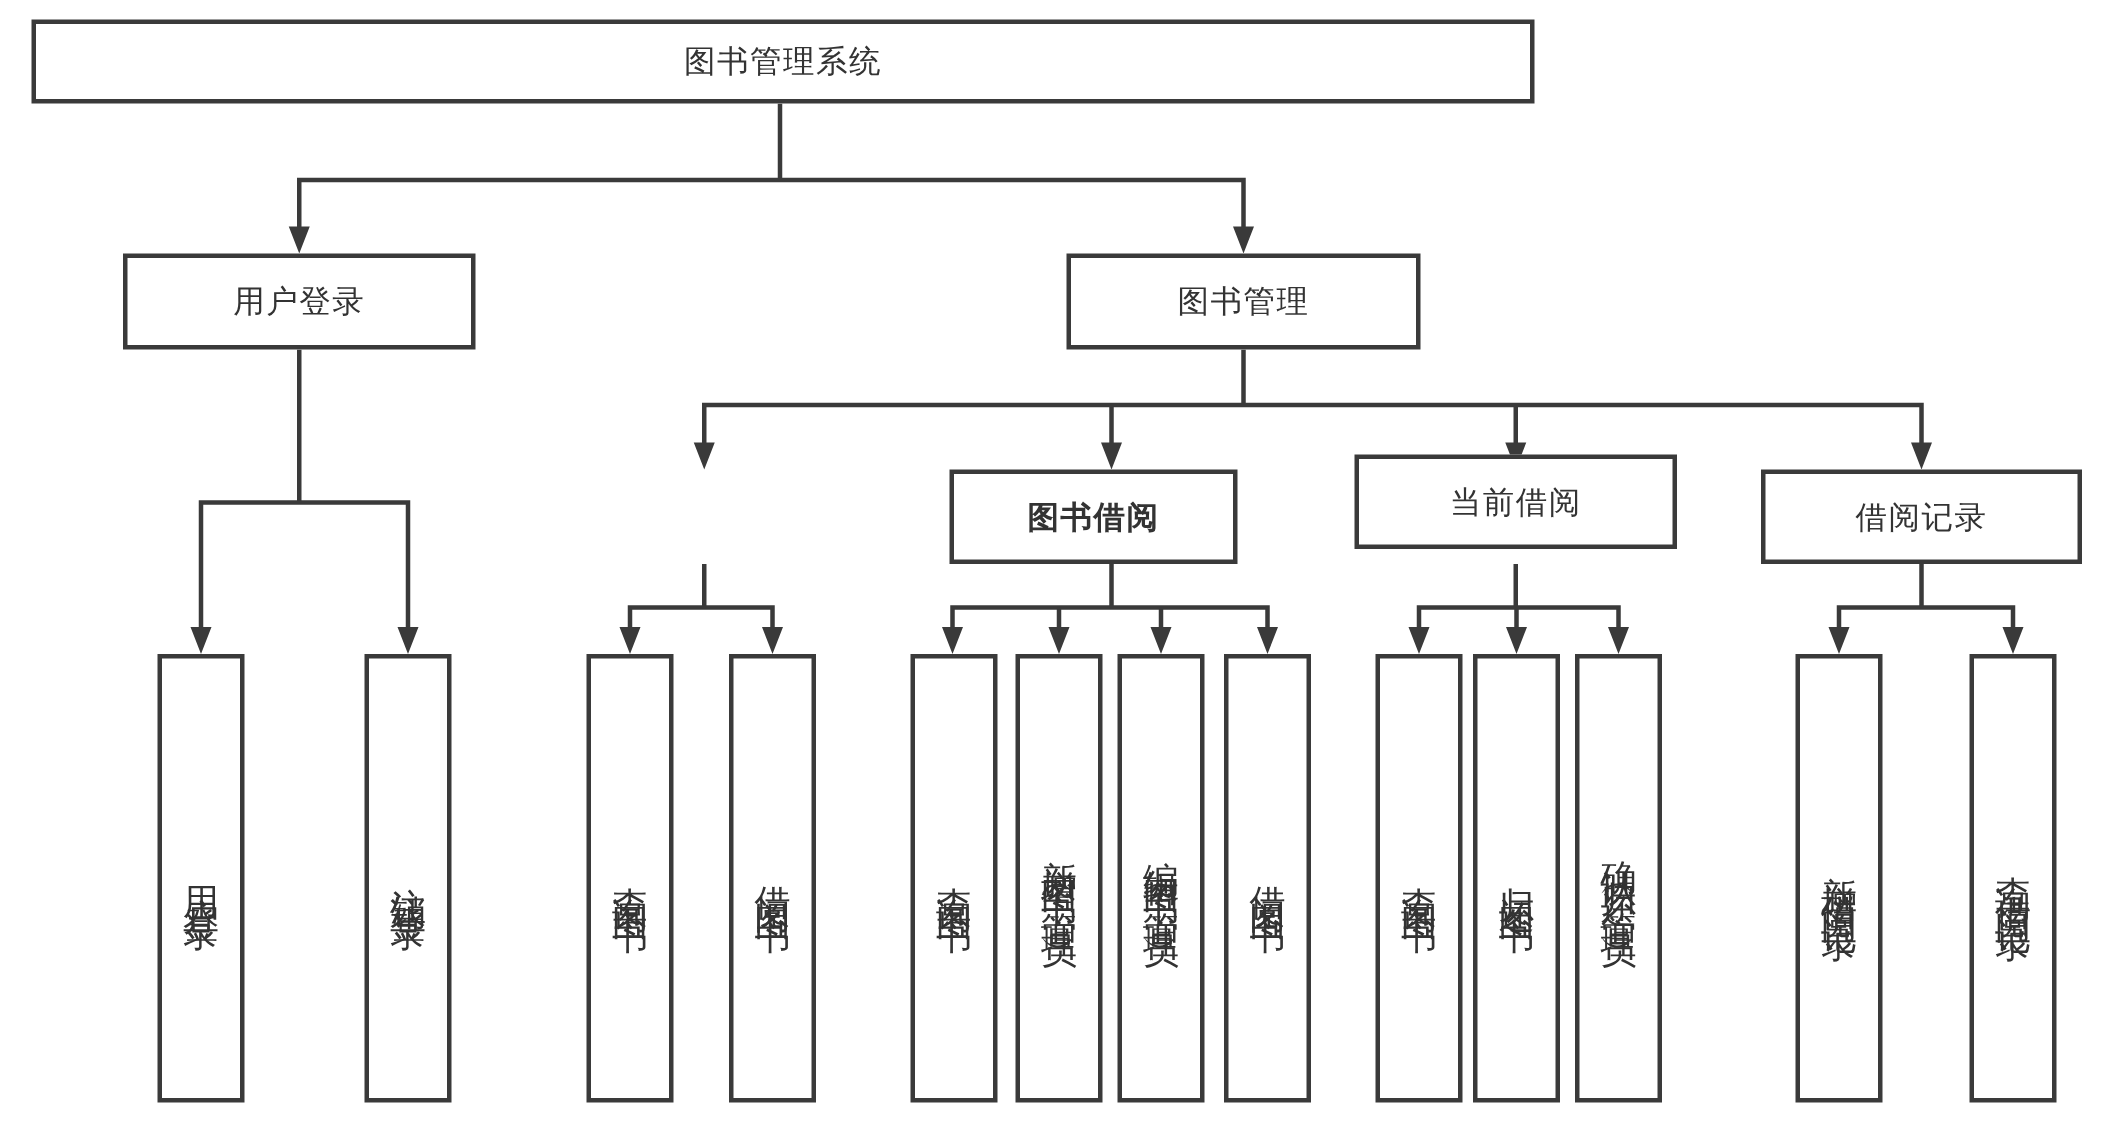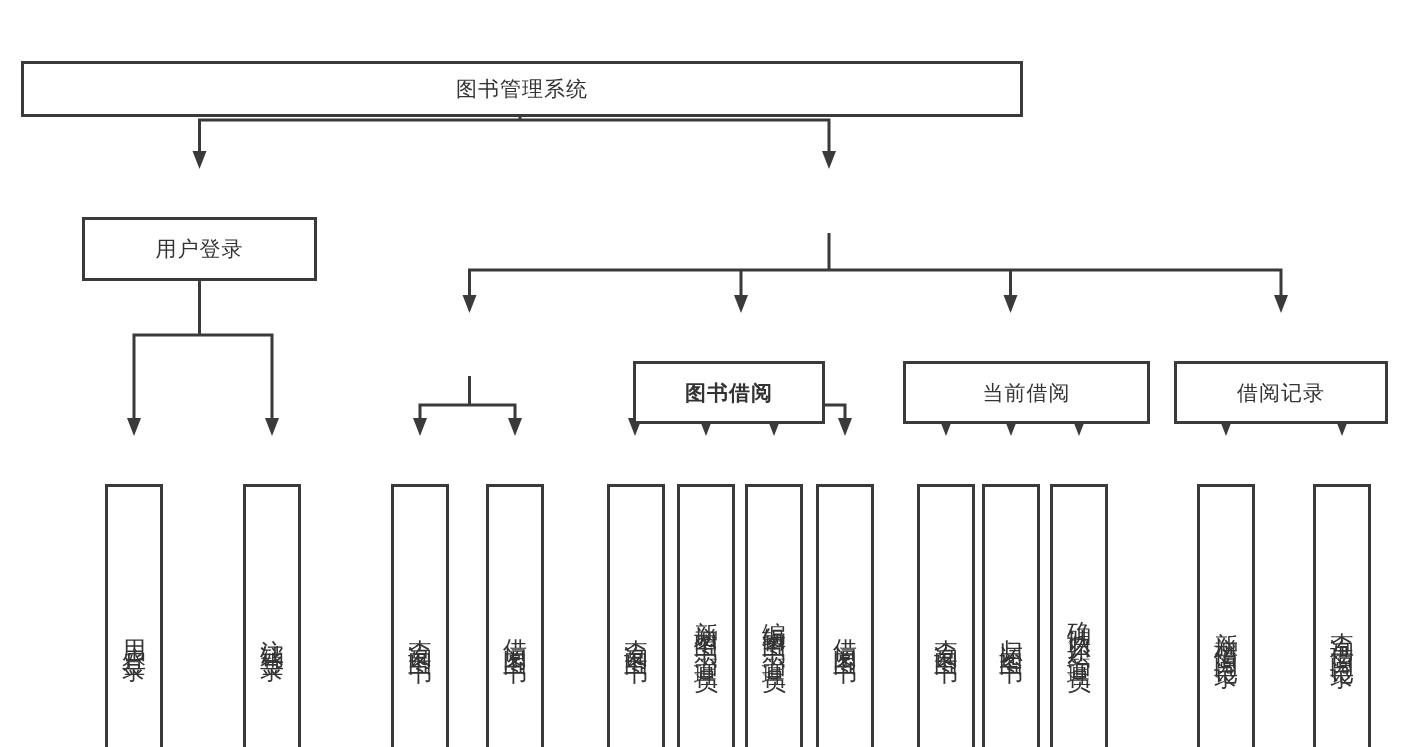--- a/index.html
+++ b/index.html
@@ -22,21 +22,20 @@
   }
   .node {
     position: absolute;
     box-sizing: border-box;
     background: #ffffff;
     border: 3px solid #3a3a3a;
     display: flex;
     align-items: center;
     justify-content: center;
     z-index: 2;
-    margin-top: 48px;
   }
   .node .hlabel {
     font-size: 21px;
     color: #333333;
     letter-spacing: 1px;
     white-space: nowrap;
   }
   .leaf {
     top: 436px;
     width: 58px;
@@ -95,25 +94,28 @@
              M1335 418 L1349 418 L1342 436 Z" fill="#3a3a3a"></path>
   </svg>
 
   <div class="node" style="left:21px; top:13px; width:1002px; height:56px;">
     <span class="hlabel">图书管理系统</span>
   </div>
 
   <div class="node" style="left:82px; top:169px; width:235px; height:64px;">
     <span class="hlabel">用户登录</span>
   </div>
+  <div class="node" style="left:711px; top:169px; width:236px; height:64px;">
+    <span class="hlabel">图书管理</span>
+  </div>
 
   <div class="node" style="left:633px; top:313px; width:192px; height:63px;font-weight:bold;">
     <span class="hlabel">图书借阅</span>
   </div>
-  <div class="node" style="left:903px; top:313px; width:247px; height:63px;">
+  <div class="node" style="left:903px; top:303px; width:215px; height:63px;">
     <span class="hlabel">当前借阅</span>
   </div>
   <div class="node" style="left:1174px; top:313px; width:214px; height:63px;">
     <span class="hlabel">借阅记录</span>
   </div>
 
   <div class="node leaf" style="left:105px;">
     <span class="vlabel">用户登录</span>
   </div>
   <div class="node leaf" style="left:243px;">

